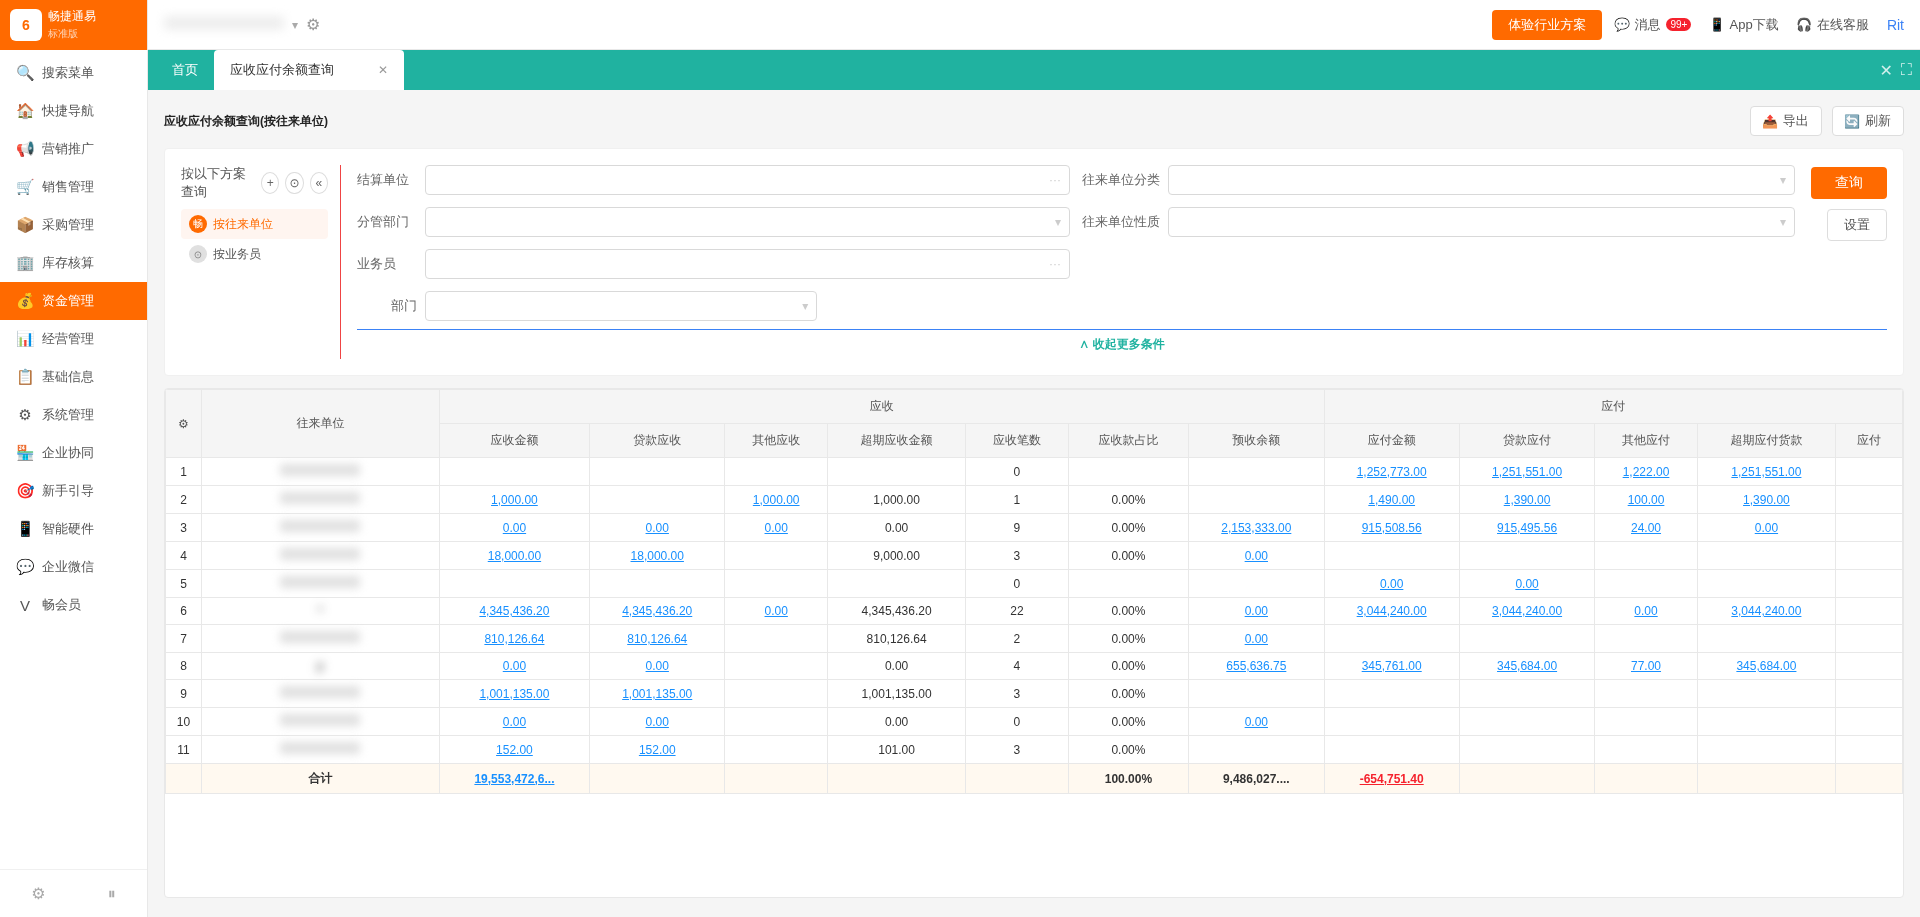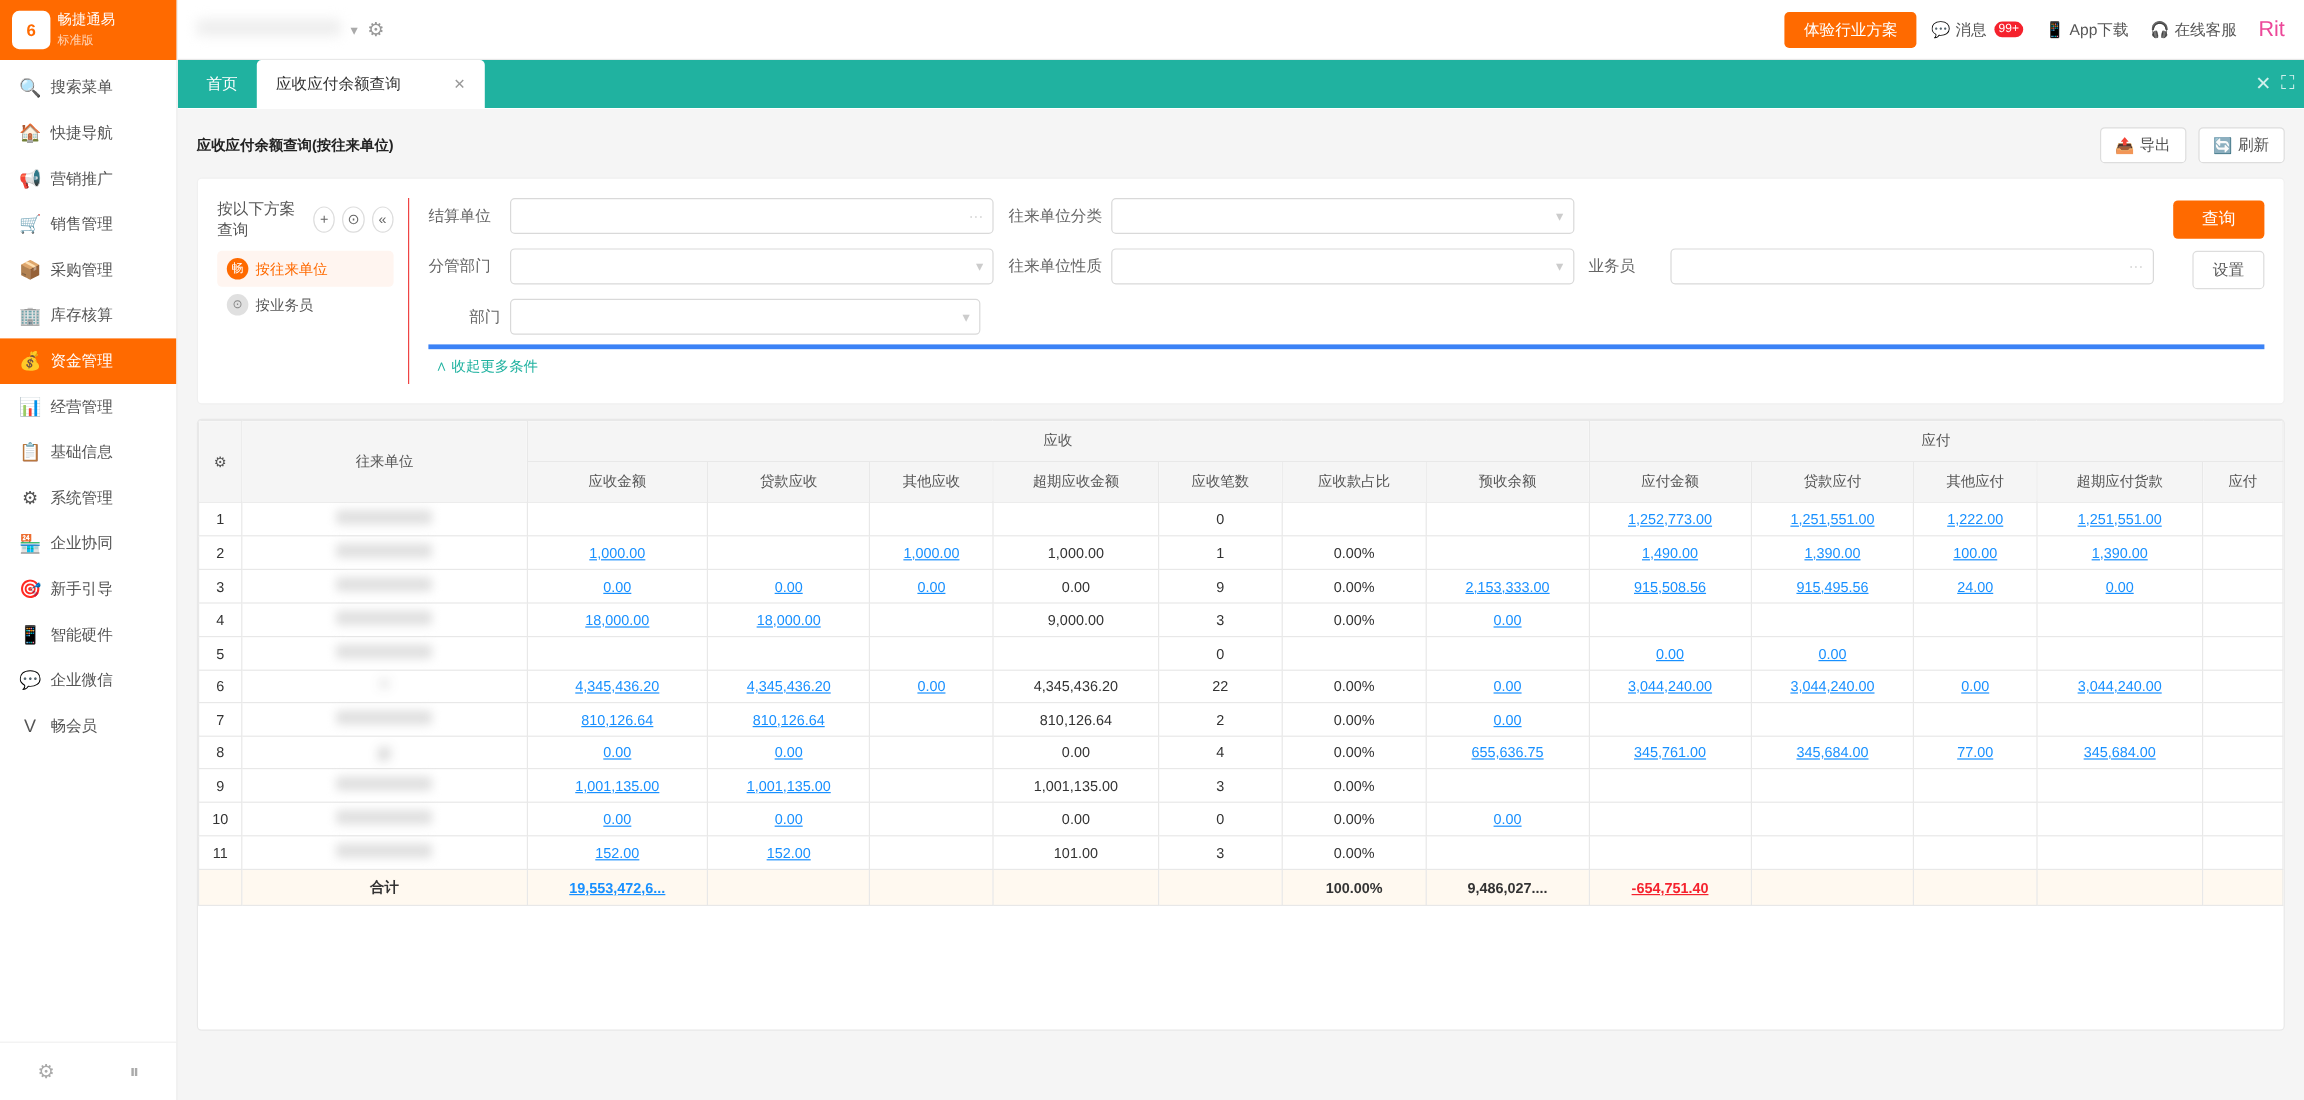--- a/index.html
+++ b/index.html
@@ -35,21 +35,21 @@
     .header-breadcrumb { display: flex; align-items: center; gap: 8px; flex: 1; }
     .header-company { color: #999; font-size: 13px; }
     .header-arrow { color: #aaa; font-size: 12px; }
     .header-gear { cursor: pointer; color: #999; font-size: 16px; }
     .header-promo {
       background: #ff6a00; color: #fff; padding: 6px 16px; border-radius: 4px; cursor: pointer; font-size: 13px;
     }
     .header-actions { display: flex; align-items: center; gap: 18px; }
     .header-action-item { display: flex; align-items: center; gap: 4px; cursor: pointer; color: #555; font-size: 13px; }
     .badge { background: #f5222d; color: #fff; font-size: 10px; padding: 1px 4px; border-radius: 8px; margin-left: 2px; }
-    .user-name-area { color: #ec4899; font-size: 18px; }
+    .user-name-area { color: #3b82f6; font-size: 14px; }
 
     
     .tab-bar {
       position: fixed; left: 148px; top: 50px; right: 0; height: 40px;
       background: #20b2a0; display: flex; align-items: center; z-index: 98; padding: 0 8px;
     }
     .tab-item {
       height: 40px; display: flex; align-items: center; padding: 0 16px; cursor: pointer; gap: 6px;
       color: rgba(255,255,255,0.8); font-size: 13px;
     }
@@ -76,29 +76,29 @@
     .btn-export, .btn-refresh {
       display: flex; align-items: center; gap: 4px; padding: 5px 12px; border: 1px solid #ddd;
       border-radius: 4px; background: #fff; cursor: pointer; color: #555; font-size: 13px;
     }
 
     
     .filter-panel {
       background: #fff; border-radius: 4px; padding: 16px; margin-bottom: 12px; border: 1px solid #f0f0f0;
     }
     .filter-icon-btn { width: 22px; height: 22px; border-radius: 50%; border: 1px solid #ddd; background: #fff; cursor: pointer; display: flex; align-items: center; justify-content: center; color: #666; font-size: 12px; }
-    .filter-row { display: grid; grid-template-columns: 1fr 1fr 1fr; gap: 12px; margin-bottom: 12px; }
+    .filter-row { display: grid; grid-template-columns: 1fr 1fr; gap: 12px; margin-bottom: 12px; }
     .filter-item { display: flex; align-items: center; gap: 8px; }
     .filter-label { color: #666; font-size: 13px; white-space: nowrap; min-width: 60px; }
     .filter-input {
       flex: 1; height: 30px; border: 1px solid #d9d9d9; border-radius: 4px; padding: 0 8px; font-size: 12px; color: #333; background: #fff; cursor: pointer;
       display: flex; align-items: center; justify-content: space-between;
     }
     .filter-input-text { color: #bbb; }
-    .filter-collapse { padding: 6px; cursor: pointer; color: #20b2a0; font-size: 12px; border-top: 4px solid #3b82f6; margin-top: 4px; }
+    .filter-collapse { text-align: center; padding: 6px; cursor: pointer; color: #20b2a0; font-size: 12px; border-top: 1px solid #3b82f6; margin-top: 4px; font-weight: bold; }
     .query-method { width: 160px; border-right: 1px solid #ef4444; padding-right: 12px; margin-right: 0; }
     .query-method-title { font-size: 13px; color: #555; margin-bottom: 8px; display: flex; align-items: center; gap: 6px; }
     .method-item { display: flex; align-items: center; gap: 6px; padding: 6px 8px; cursor: pointer; border-radius: 4px; font-size: 12px; color: #555; }
     .method-item.active { background: #fff5f0; color: #ff6a00; }
     .method-icon { width: 18px; height: 18px; border-radius: 50%; display: flex; align-items: center; justify-content: center; font-size: 10px; }
     .method-icon.orange { background: #ff6a00; color: #fff; }
     .method-icon.gray { background: #e0e0e0; color: #888; }
     .query-filters { flex: 1; padding-left: 16px; }
 
     

